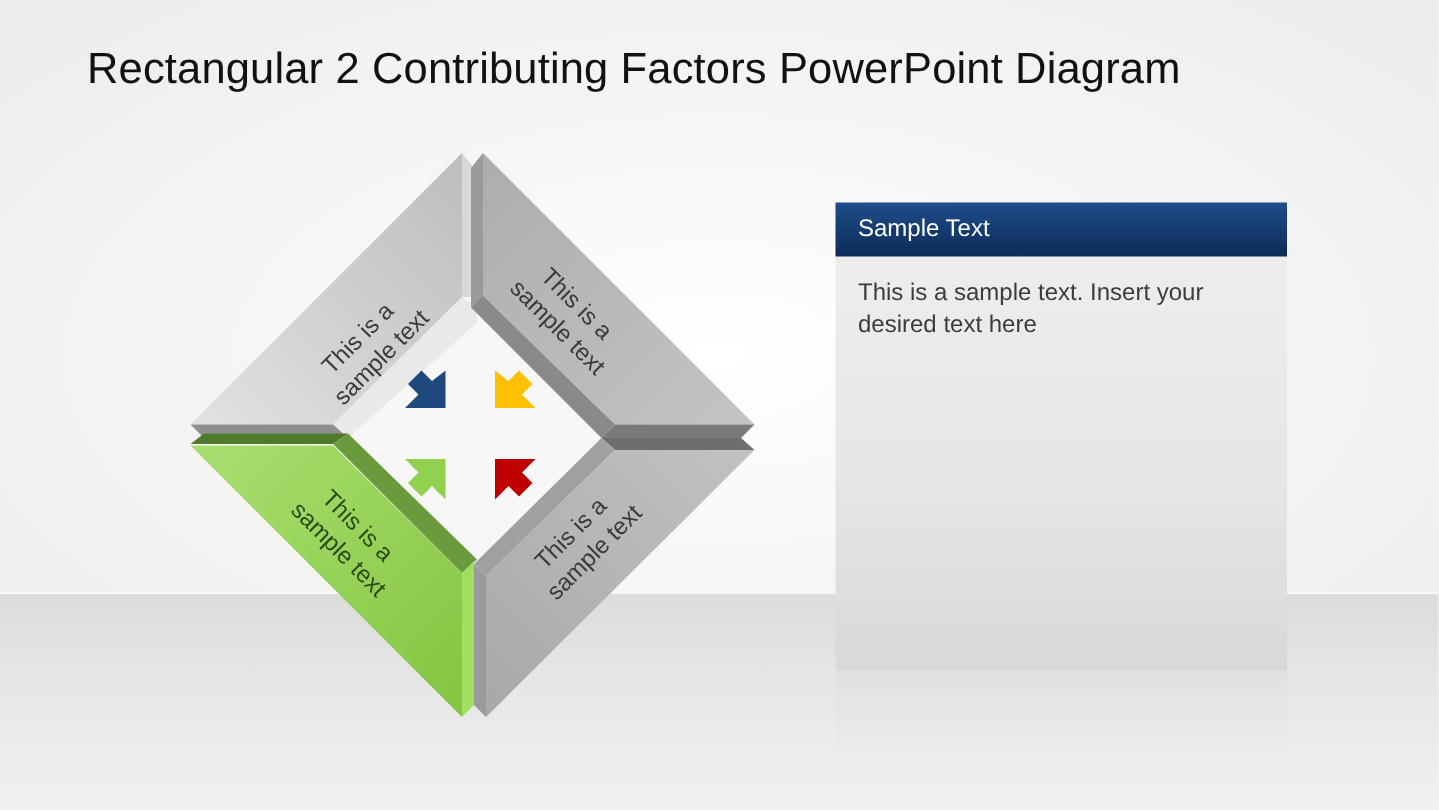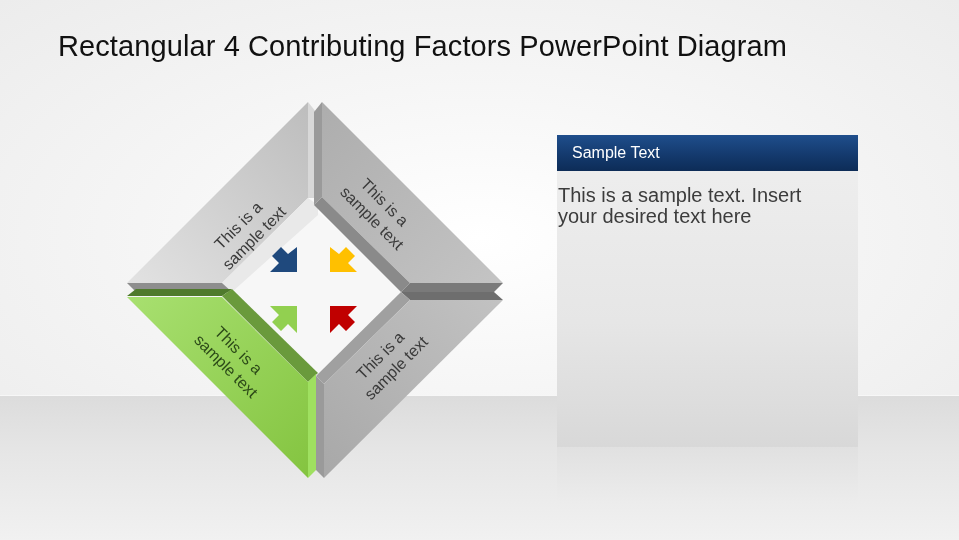--- a/index.html
+++ b/index.html
@@ -41,31 +41,31 @@
   }
   .panel-header {
     position: absolute; left: 0; top: 0; width: 301px; height: 36px;
     background: linear-gradient(to bottom, #1f4e8c 0%, #143a6e 55%, #0d2c57 100%);
   }
   .panel-header-text {
     position: absolute; left: 15px; top: 9px;
     color: #ffffff; font-size: 16px;
   }
   .panel-body {
-    position: absolute; left: 1px; top: 50px; width: 275px;
-    color: #3c3c3c; font-size: 20px; line-height: 21px;
+    position: absolute; left: 15px; top: 50px; width: 275px;
+    color: #3c3c3c; font-size: 16px; line-height: 21px;
   }
 </style>
 </head>
 <body>
 
 <div class="bg-top"></div>
 <div class="bg-floor"></div>
 
-<div class="title">Rectangular 4 Contributing Factors PowerPoint Diagram</div>
+<div class="title">Rectangular 2 Contributing Factors PowerPoint Diagram</div>
 
 <svg class="diagram" width="959" height="540" viewBox="0 0 959 540">
   <defs>
     <linearGradient id="gTL" x1="0" y1="1" x2="1" y2="0">
       <stop offset="0" stop-color="#e2e2e2"></stop>
       <stop offset="1" stop-color="#bdbdbd"></stop>
     </linearGradient>
     <linearGradient id="gTR" x1="0" y1="0" x2="1" y2="1">
       <stop offset="0" stop-color="#adadad"></stop>
       <stop offset="1" stop-color="#c4c4c4"></stop>

